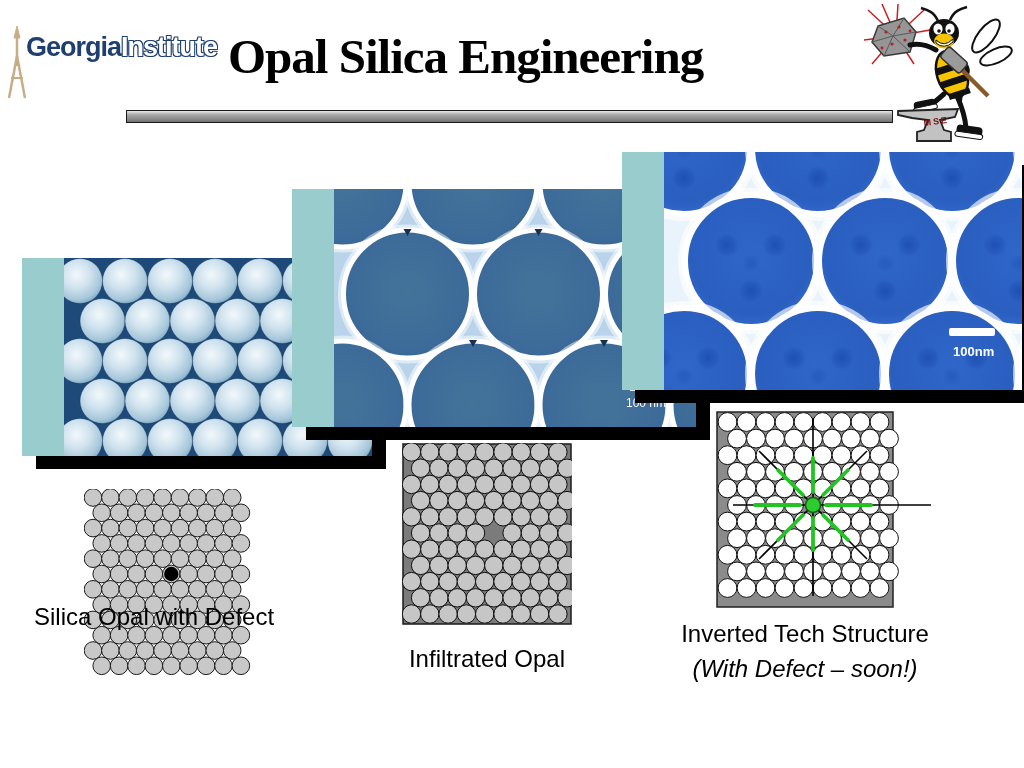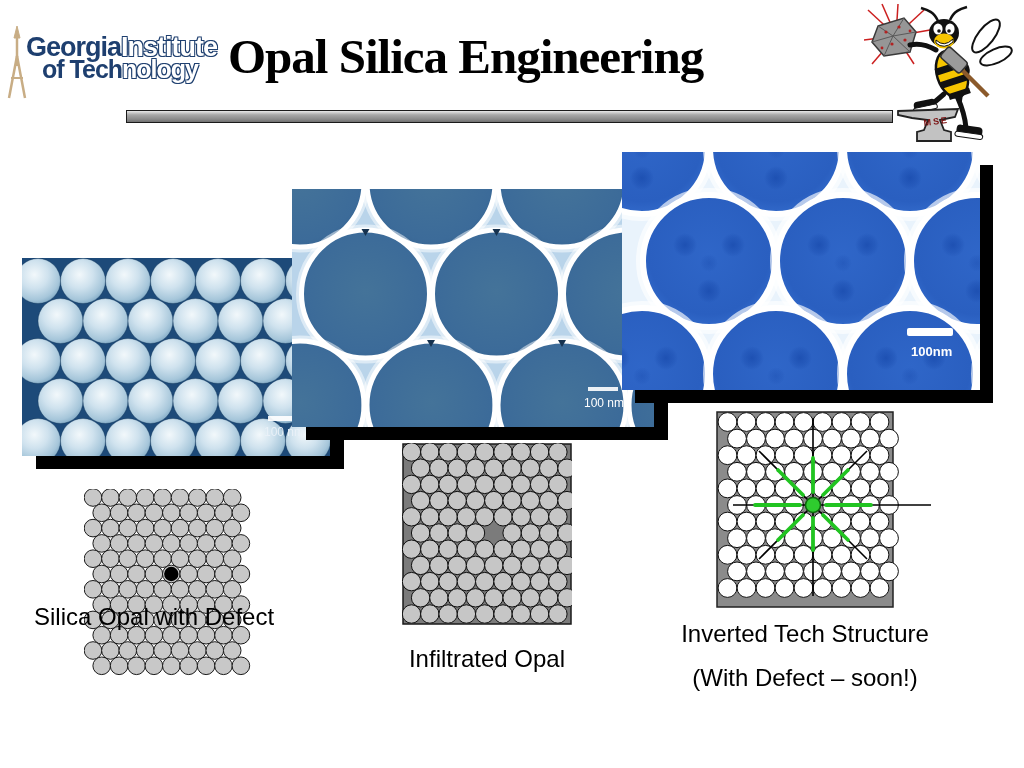--- a/index.html
+++ b/index.html
@@ -23,55 +23,52 @@
     font-family:"Liberation Serif", serif;font-weight:bold;
     font-size:49px;color:#000;letter-spacing:-1px;white-space:nowrap;z-index:4;
   }
   .divider-bar{
     left:126px;top:110px;width:765px;height:11px;
     background:linear-gradient(#e8e8e8,#a8a8a8 35%,#8a8a8a 75%,#707070);
     border:1px solid #1a1a1a;z-index:3;
   }
 
   
-  .photo{overflow:hidden;background:#9cc;}
+  .photo{overflow:hidden;background:#9cc;padding-left:42px;}
   .photo svg{display:block;}
   .photo-left {left:22px; top:258px;width:308px;height:198px;z-index:1;box-shadow:14px 13px 0 #000;}
   .photo-mid  {left:292px;top:189px;width:362px;height:238px;z-index:2;box-shadow:14px 13px 0 #000;}
   .photo-right{left:622px;top:152px;width:358px;height:238px;z-index:3;box-shadow:13px 13px 0 #000;}
 
   
   .diag{z-index:1;}
   .caption{
     color:#000;font-size:24px;z-index:6;white-space:nowrap;
   }
   .caption-silica{left:34px;top:603px;}
   .caption-infil{left:392px;top:645px;width:190px;text-align:center;}
   .caption-inverted{left:655px;top:620px;width:300px;text-align:center;white-space:normal;}
-  .caption-inverted .line2{margin-top:16px;}
+  .caption-inverted .line2{margin-top:7px;font-style:italic;}
 </style>
 </head>
 <body>
 
 <svg class="abs" style="left:6px;top:26px;z-index:4" width="22" height="74" viewBox="0 0 22 74">
   <g stroke="#c8ad85" fill="#c8ad85">
     <polygon points="11,0 14,12 8,12"></polygon>
     <line x1="11" y1="8" x2="11" y2="40" stroke-width="2.5"></line>
     <line x1="11" y1="30" x2="3" y2="72" stroke-width="2.5"></line>
     <line x1="11" y1="30" x2="19" y2="72" stroke-width="2.5"></line>
     <line x1="5" y1="52" x2="17" y2="52" stroke-width="2"></line>
   </g>
 </svg>
 
 <div class="abs gt-logo-text" style="z-index:4">
   <div class="gt-l1">
     <span class="gt-solid">Georgia</span><span class="gt-outline">Institute</span>
-  </div>
-  <div class="gt-l2">
-    <span class="gt-solid">of</span>&nbsp;<span class="gt-solid">Tech</span><span class="gt-outline">nology</span>
   </div>
 </div>
 
 <div class="abs slide-title">Opal Silica Engineering</div>
 
 <div class="abs divider-bar"></div>
 
 <svg class="abs" style="left:858px;top:2px;z-index:4" width="164" height="146" viewBox="0 0 164 146">
 
   <g stroke="#cc2020" stroke-width="1.5">

